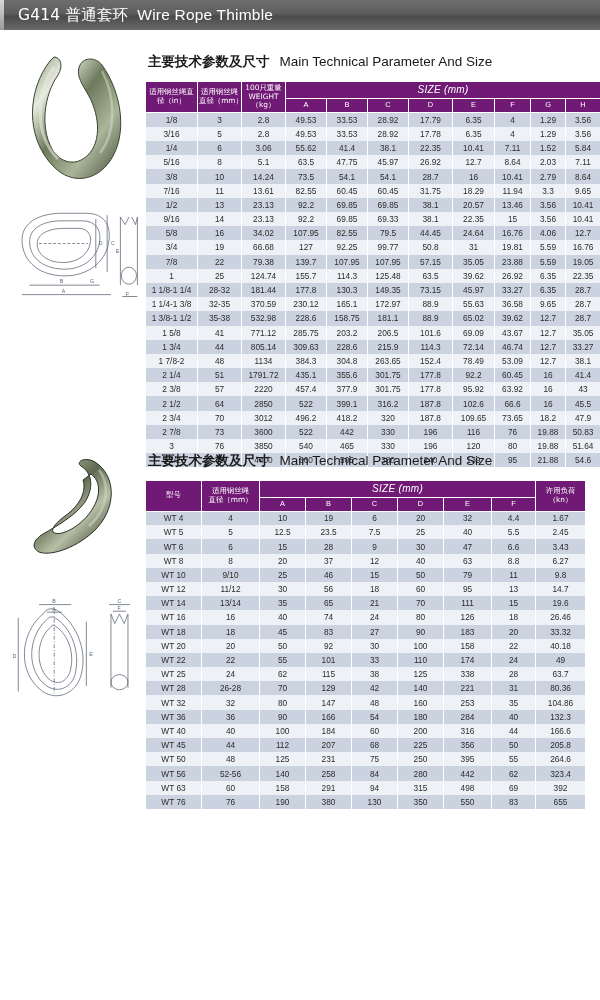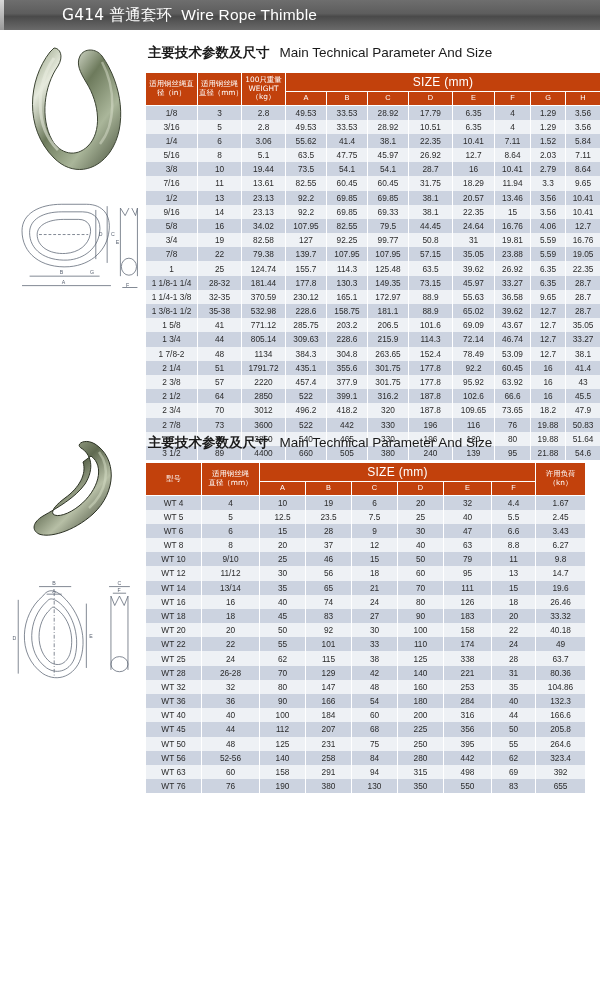--- a/index.html
+++ b/index.html
@@ -13,36 +13,35 @@
   .page { position: relative; width: 600px; height: 1000px; background: #fff; }
 
   
   .section-bar {
     position: relative;
     height: 30px;
     background: linear-gradient(to bottom, #6e6e6e 0%, #5d5d5d 45%, #4a4a4a 55%, #6a6a6a 100%);
     display: flex;
     align-items: center;
     overflow: hidden;
-    gap: 44px;
   }
   .section-bar .accent {
     width: 4px; height: 100%;
     background: linear-gradient(to bottom, #d8d8d8, #9a9a9a);
     flex: 0 0 4px;
   }
   .section-bar .titles {
     display: flex; align-items: baseline; gap: 9px;
     padding-left: 14px; color: #ffffff;
   }
   .section-bar .t-cn { font-size: 15.5px; letter-spacing: .2px; }
   .section-bar .t-en { font-size: 15.5px; letter-spacing: .2px; }
 
   
-  .section-body { position: relative; }
+  .section-body { position: relative; margin-top: 9px; }
   .sec1 { height: 390px; }
   .sec2 { height: 430px; }
 
   .figures {
     position: absolute; left: 0; top: 0;
     width: 150px; height: 100%;
     display: flex; flex-direction: column; align-items: center;
   }
 
   .content {
@@ -64,29 +63,29 @@
   }
   table.t1 { width: 455px; }
   table.t2 { width: 440px; }
   th, td {
     text-align: center;
     border: 1px solid #ffffff;
     padding: 0;
     white-space: nowrap;
   }
   thead th {
-    background: #c2410c;
+    background: #701a75;
     color: #ffffff;
     font-weight: 400;
     font-size: 7.4px;
     line-height: 1.18;
     padding: 2px 1px;
     border: 1px solid #ffffff;
   }
-  thead th.grp { font-size: 12px; letter-spacing: .3px; }
+  thead th.grp { font-size: 10px; letter-spacing: .3px; font-style: italic; }
   tbody td {
     height: 14.2px;
     font-size: 8.3px;
     border-left: 1px solid #ffffff;
     border-right: 1px solid #ffffff;
     border-top: none; border-bottom: none;
   }
   tbody tr:nth-child(odd) td  { background: #ccd3e0; }
   tbody tr:nth-child(even) td { background: #eef1f5; }
 
@@ -229,21 +228,21 @@
               <td>1.29</td>
               <td>3.56</td>
             </tr>
             <tr>
               <td>3/16</td>
               <td>5</td>
               <td>2.8</td>
               <td>49.53</td>
               <td>33.53</td>
               <td>28.92</td>
-              <td>10.51</td>
+              <td>17.78</td>
               <td>6.35</td>
               <td>4</td>
               <td>1.29</td>
               <td>3.56</td>
             </tr>
             <tr>
               <td>1/4</td>
               <td>6</td>
               <td>3.06</td>
               <td>55.62</td>
@@ -264,21 +263,21 @@
               <td>45.97</td>
               <td>26.92</td>
               <td>12.7</td>
               <td>8.64</td>
               <td>2.03</td>
               <td>7.11</td>
             </tr>
             <tr>
               <td>3/8</td>
               <td>10</td>
-              <td>19.44</td>
+              <td>14.24</td>
               <td>73.5</td>
               <td>54.1</td>
               <td>54.1</td>
               <td>28.7</td>
               <td>16</td>
               <td>10.41</td>
               <td>2.79</td>
               <td>8.64</td>
             </tr>
             <tr>
@@ -329,21 +328,21 @@
               <td>79.5</td>
               <td>44.45</td>
               <td>24.64</td>
               <td>16.76</td>
               <td>4.06</td>
               <td>12.7</td>
             </tr>
             <tr>
               <td>3/4</td>
               <td>19</td>
-              <td>82.58</td>
+              <td>66.68</td>
               <td>127</td>
               <td>92.25</td>
               <td>99.77</td>
               <td>50.8</td>
               <td>31</td>
               <td>19.81</td>
               <td>5.59</td>
               <td>16.76</td>
             </tr>
             <tr>

